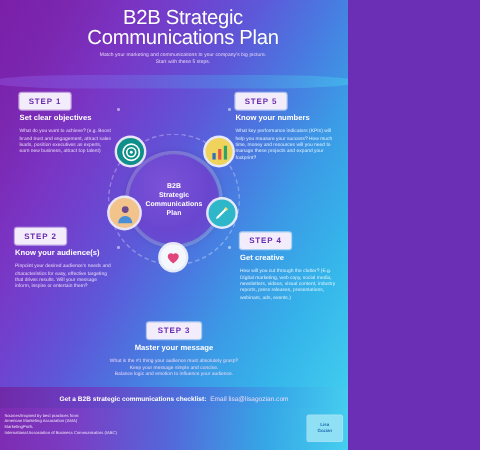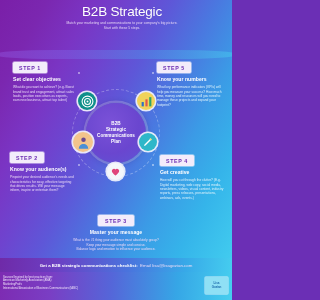--- a/index.html
+++ b/index.html
@@ -176,20 +176,21 @@
   }
 </style>
 </head>
 <body>
 
 <div id="canvas">
 
   <div id="header">
     <div class="h-title">
       <div>B2B Strategic</div>
+      <div>Communications Plan</div>
     </div>
     <div class="h-sub">
       <div>Match your marketing and communications to your company's big picture.</div>
       <div>Start with these 5 steps.</div>
     </div>
   </div>
 
   <div id="band"></div>
 
   <div id="ring"></div>

